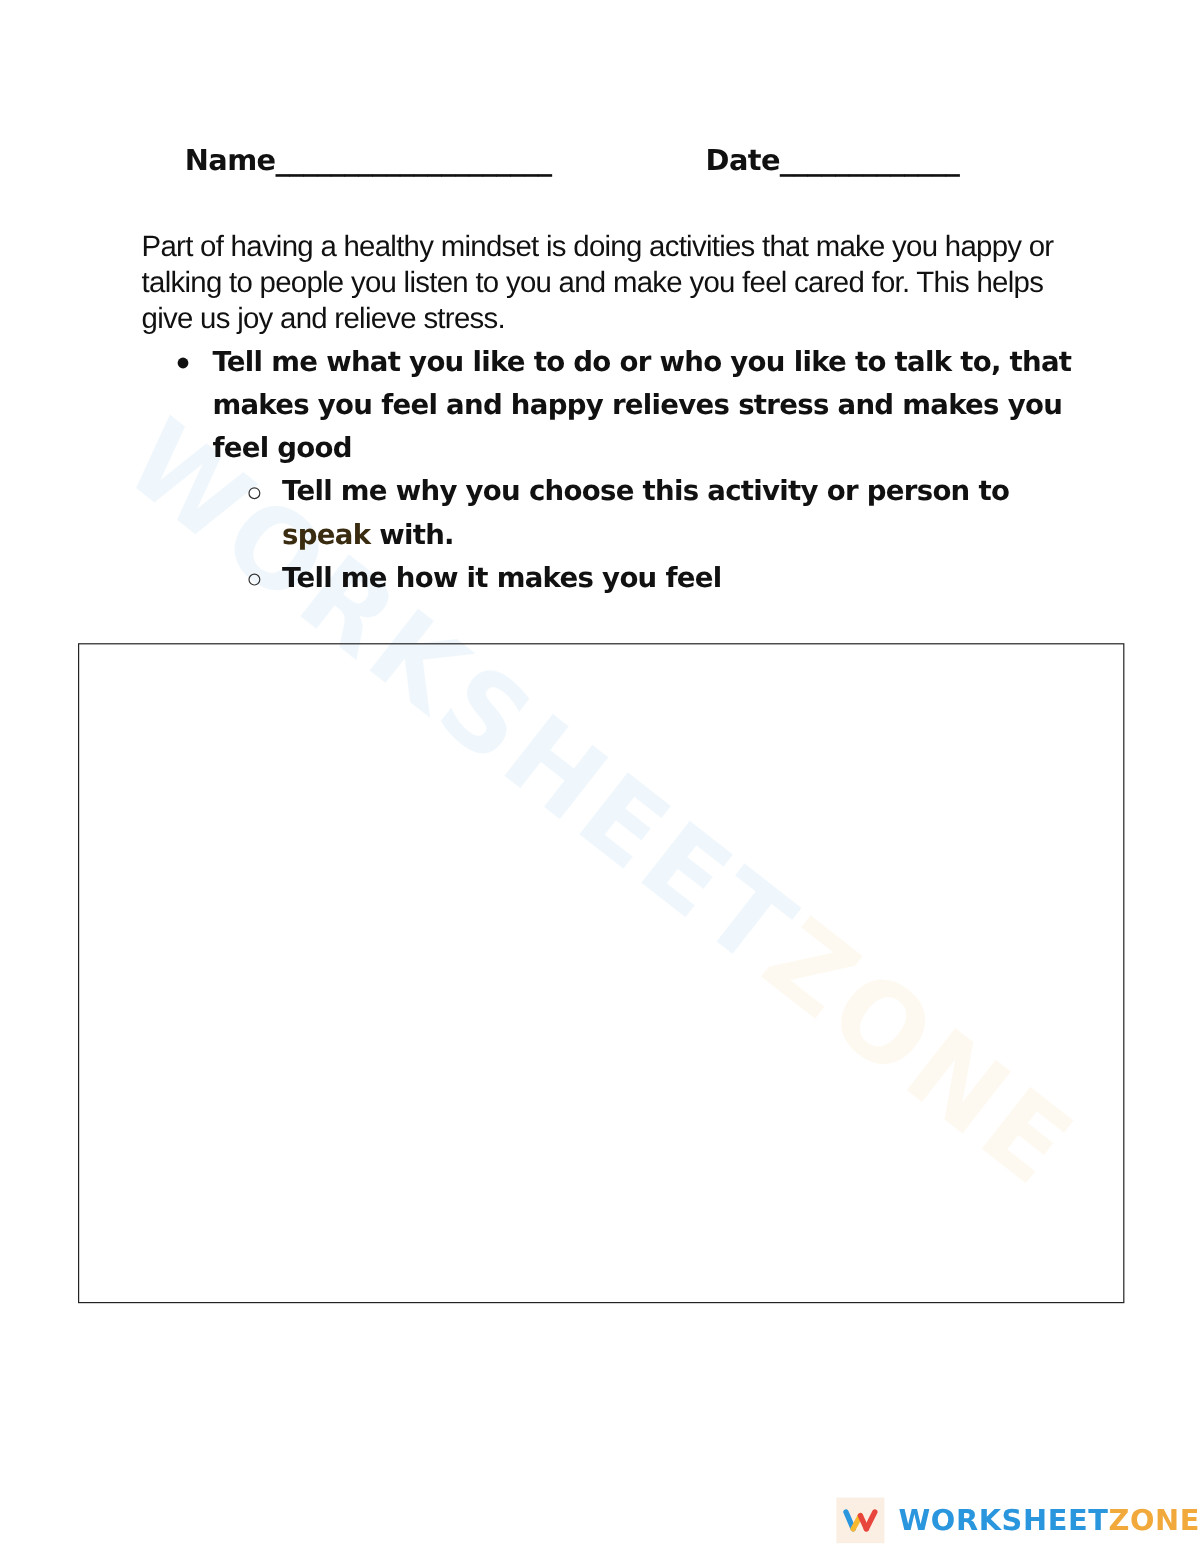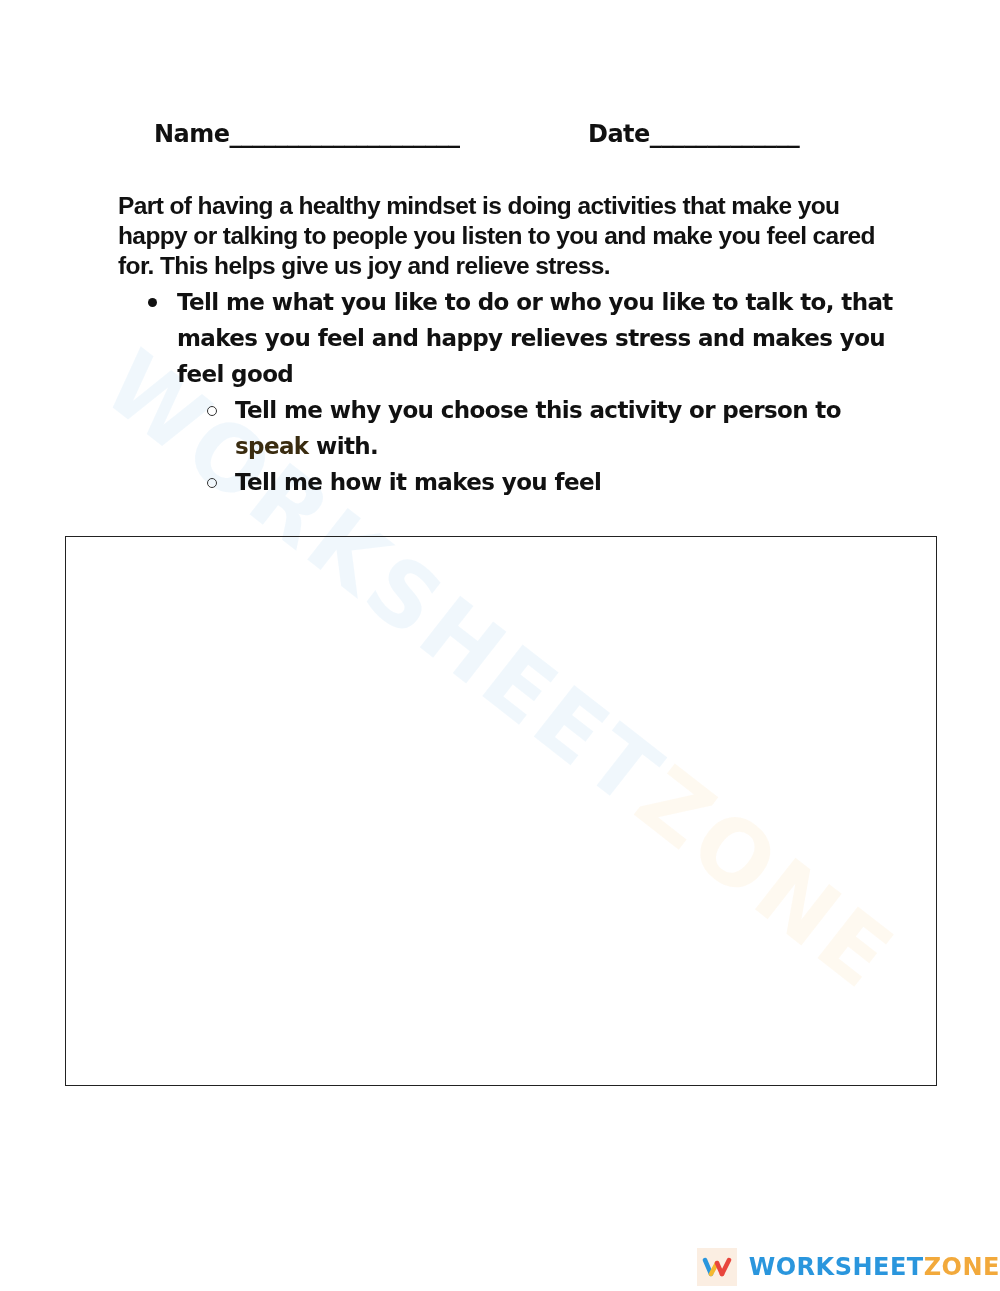--- a/index.html
+++ b/index.html
@@ -3,21 +3,21 @@
 <meta charset="utf-8">
 <style>
   html, body { margin:0; padding:0; background:#ffffff; }
   body { width:1000px; height:1291px; position:relative; overflow:hidden; font-family:"Liberation Sans", sans-serif; color:#111; }
   .page { position:absolute; inset:0; }
 
   .header-row { position:absolute; top:120px; left:118px; font-family:"DejaVu Sans", sans-serif; font-weight:bold; font-size:24px; letter-spacing:-0.5px; white-space:nowrap; }
   .name-field { position:absolute; left:0; top:0;margin-left:36px; }
   .date-field { position:absolute; left:470px; top:0;text-align:center; }
 
-  .intro { position:absolute; top:191px; left:118px; width:760px; font-family:"Liberation Sans", sans-serif; font-weight:bold; font-size:24.5px; line-height:30px; letter-spacing:-0.6px; color:#111; }
+  .intro { position:absolute; top:191px; left:118px; width:760px; font-family:"Liberation Sans", sans-serif; font-weight:normal; font-size:24.5px; line-height:30px; letter-spacing:-0.6px; color:#111; }
 
   .bullets { position:absolute; top:284px; left:118px; width:800px; font-family:"DejaVu Sans", sans-serif; font-weight:bold; font-size:23px; line-height:36px; letter-spacing:-0.6px; color:#111; }
   .bullet-item { position:relative; padding-left:59px; }
   .bullet-dot { position:absolute; left:30px; top:14px; width:9px; height:9px; border-radius:50%; background:#111; }
   .sub-list { margin-left:117px; }
   .sub-item { position:relative; padding-left:0; }
   .sub-marker { position:absolute; left:-28px; top:14px; width:10px; height:10px; border:1.5px solid #333; border-radius:50%; box-sizing:border-box; }
   .speak { color:#3a2c10; }
 
   .answer-box { position:absolute; left:65px; top:536px; width:872px; height:550px; border:1.5px solid #222; box-sizing:border-box; background:transparent; }

